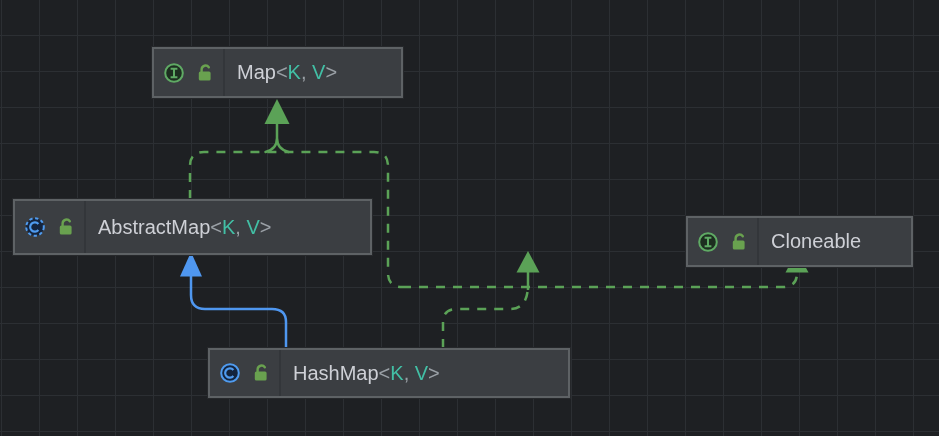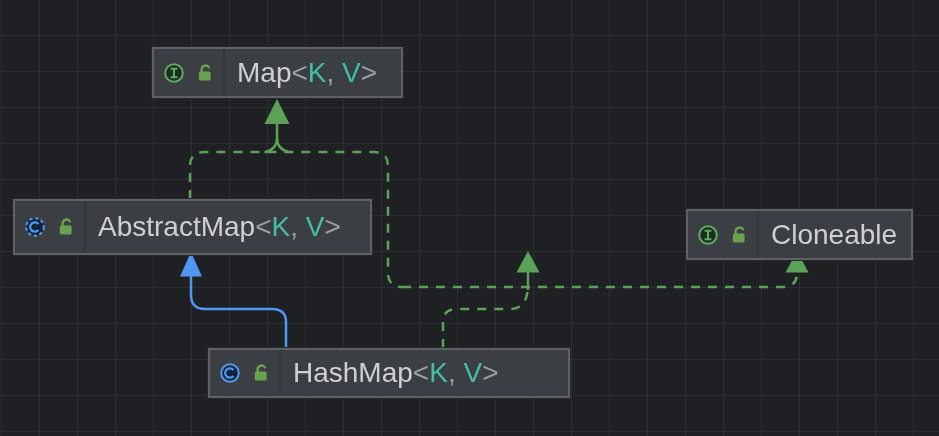--- a/index.html
+++ b/index.html
@@ -18,21 +18,21 @@
     position:absolute;z-index:2;display:flex;align-items:stretch;
     background:#3b3e42;border:2px solid #5e6265;box-sizing:border-box;
     box-shadow:0 0 0 1px #26282b;
   }
   .node-icons{
     display:flex;align-items:center;gap:7px;padding:0 9px 0 9px;
     border-right:2px solid #33363a;flex:0 0 auto;
   }
   .node-title{
     display:flex;align-items:center;padding:0 12px;white-space:pre;
-    font-size:28px;color:#ced0d6;overflow:hidden;
+    font-size:20px;color:#ced0d6;overflow:hidden;
   }
   .punct{color:#9aa0a6;}
   .tparam{color:#42bfa5;}
   .icon{display:block;}
 </style>
 </head>
 <body>
 
 <div id="canvas">
 
@@ -83,21 +83,21 @@
       </svg>
       <svg class="icon" width="22" height="22" viewBox="0 0 22 22">
         <path d="M9.6 9.4 V7.4 A4 4 0 0 1 16.8 5.2" fill="none" stroke="#69a14f" stroke-width="2.4" stroke-linecap="round"></path>
         <rect x="6.8" y="9.4" width="11.8" height="9.2" rx="1.6" fill="#69a14f"></rect>
       </svg>
     </div>
     <div class="node-title"><span>AbstractMap</span><span class="punct">&lt;</span><span class="tparam">K</span><span class="punct">, </span><span class="tparam">V</span><span class="punct">&gt;</span></div>
   </div>
 
 
-  <div class="node" style="left:686px;top:209px;width:227px;height:51px">
+  <div class="node" style="left:686px;top:216px;width:227px;height:51px">
     <div class="node-icons">
       <svg class="icon" width="22" height="22" viewBox="0 0 22 22">
         <circle cx="11" cy="11" r="8.8" fill="#1d2e20" stroke="#5faa64" stroke-width="2"></circle>
         <path d="M7.6 6.8 H14.4 M11 6.8 V15.2 M7.6 15.2 H14.4" fill="none" stroke="#5faa64" stroke-width="2"></path>
       </svg>
       <svg class="icon" width="22" height="22" viewBox="0 0 22 22">
         <path d="M9.6 9.4 V7.4 A4 4 0 0 1 16.8 5.2" fill="none" stroke="#69a14f" stroke-width="2.4" stroke-linecap="round"></path>
         <rect x="6.8" y="9.4" width="11.8" height="9.2" rx="1.6" fill="#69a14f"></rect>
       </svg>
     </div>

